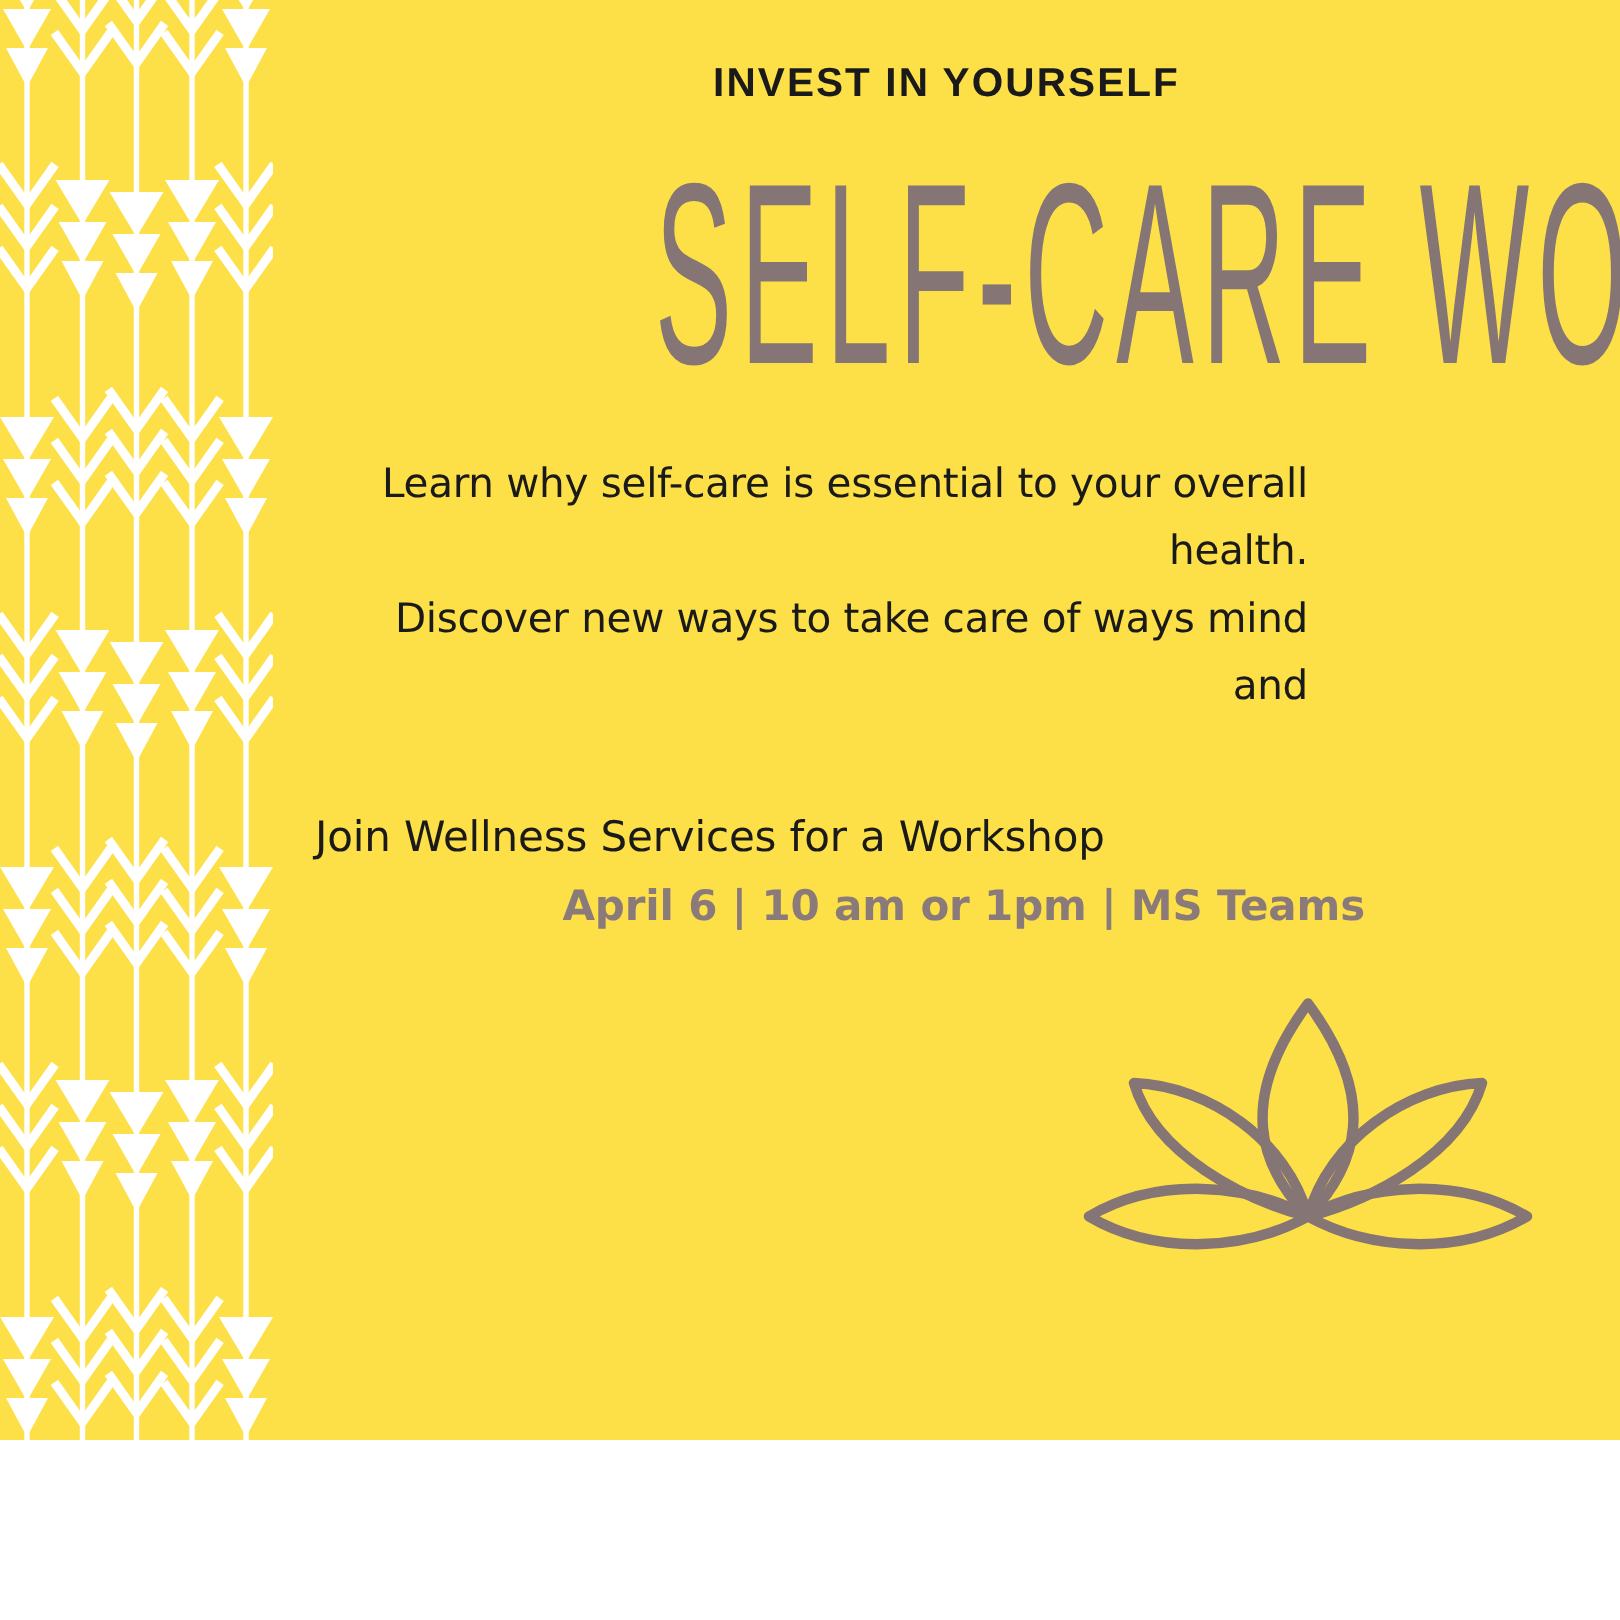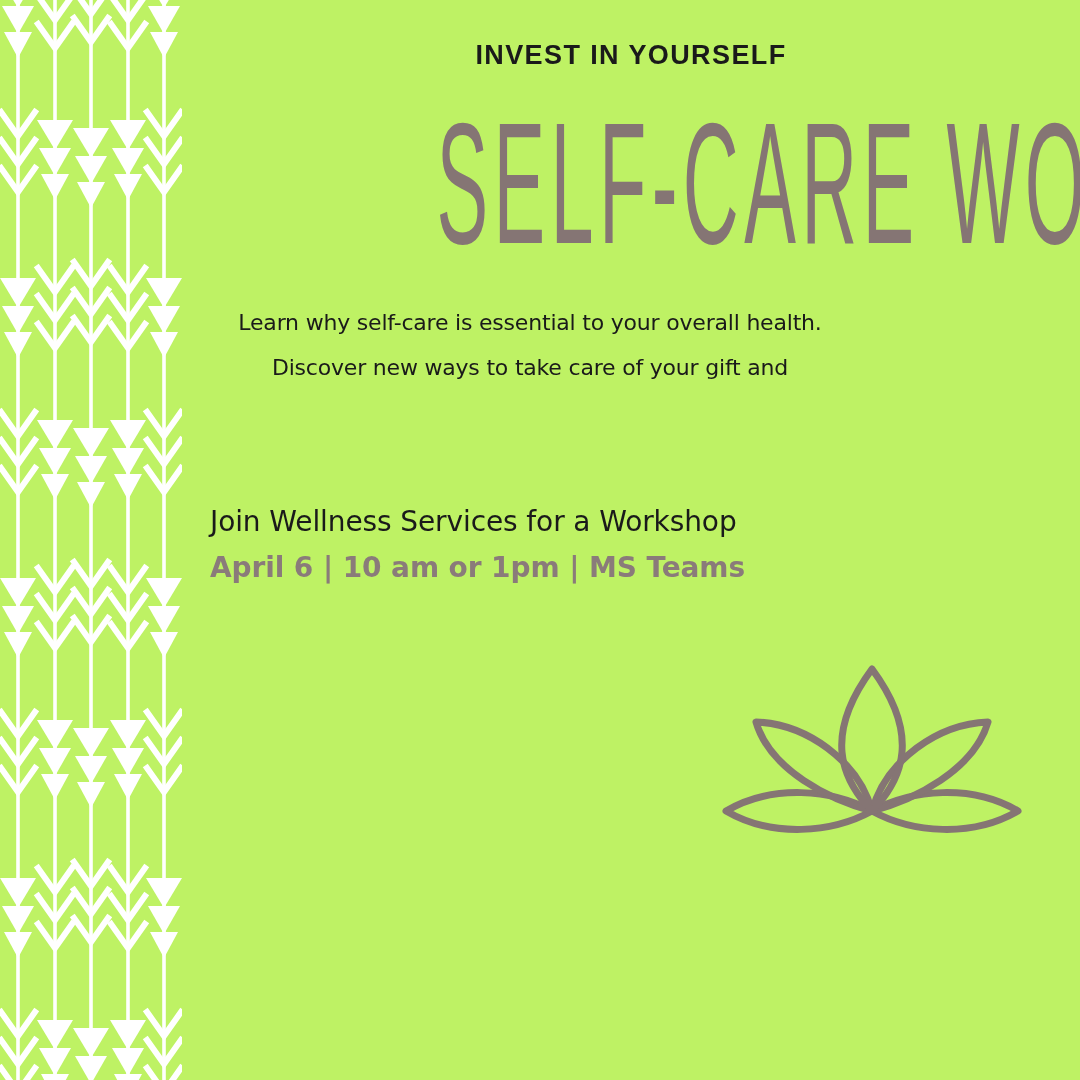--- a/index.html
+++ b/index.html
@@ -9,22 +9,22 @@
   body {
     width: 1080px;
     height: 1080px;
     overflow: hidden;
     font-family: "Liberation Sans", sans-serif;
   }
 
   #poster {
     position: relative;
     width: 1080px;
-    height: 1080px;
-    background: #bef264;
+    height: 960px;
+    background: #fde047;
     overflow: hidden;
   }
 
   
   #arrow-border {
     position: absolute;
     left: 0;
     top: 0;
     width: 182px;
     height: 1080px;
@@ -62,54 +62,56 @@
     line-height: 158px;
     letter-spacing: 12px;
     white-space: nowrap;
     transform: scaleX(0.45);
     transform-origin: 50% 0%;
   }
 
   
   #intro-paragraph {
     position: absolute;
-    left: 200px;
+    left: 212px;
     top: 300px;
     width: 660px;
-    text-align: center;
-    font-family: "DejaVu Sans", sans-serif;
-    font-size: 22px;
+    text-align: right;
+    font-family: "DejaVu Sans", sans-serif;
+    font-size: 27px;
     font-weight: 400;
     line-height: 45px;
     color: #1a1a1a;
     letter-spacing: -0.2px;
   }
 
   
   #details-block {
     position: absolute;
     left: 210px;
     top: 500px;
     width: 700px;
   }
   .detail-line-plain {
     font-family: "DejaVu Sans", sans-serif;
     font-size: 28px;
     font-weight: 400;
     color: #1a1a1a;
     line-height: 44px;
     letter-spacing: -0.1px;
+    margin-top: 36px;
   }
   .detail-line-accent {
     font-family: "DejaVu Sans", sans-serif;
     font-size: 28px;
     font-weight: 700;
     color: #8a7b7a;
     line-height: 48px;
     letter-spacing: -0.1px;
+    text-align: right;
   }
   .detail-gap {
     height: 44px;
   }
 
   
   #lotus-mark {
     position: absolute;
     left: 712px;
     top: 648px;
@@ -235,21 +237,21 @@
         </g>
     </svg>
   </div>
 
   <div id="eyebrow">INVEST IN YOURSELF</div>
 
   <div id="main-title">SELF-CARE WORKSHOP</div>
 
   <div id="intro-paragraph">
     <div>Learn why self-care is essential to your overall health.</div>
-    <div>Discover new ways to take care of your gift and</div>
+    <div>Discover new ways to take care of ways mind and</div>
   </div>
 
   <div id="details-block">
     <div class="detail-line-plain">Join Wellness Services for a Workshop</div>
     <div class="detail-line-accent">April 6 | 10 am or 1pm | MS Teams</div>
     <div class="detail-gap"></div>
   </div>
 
   <div id="lotus-mark">
     <svg width="320" height="210" viewBox="0 0 320 210" xmlns="http://www.w3.org/2000/svg" aria-hidden="true">

